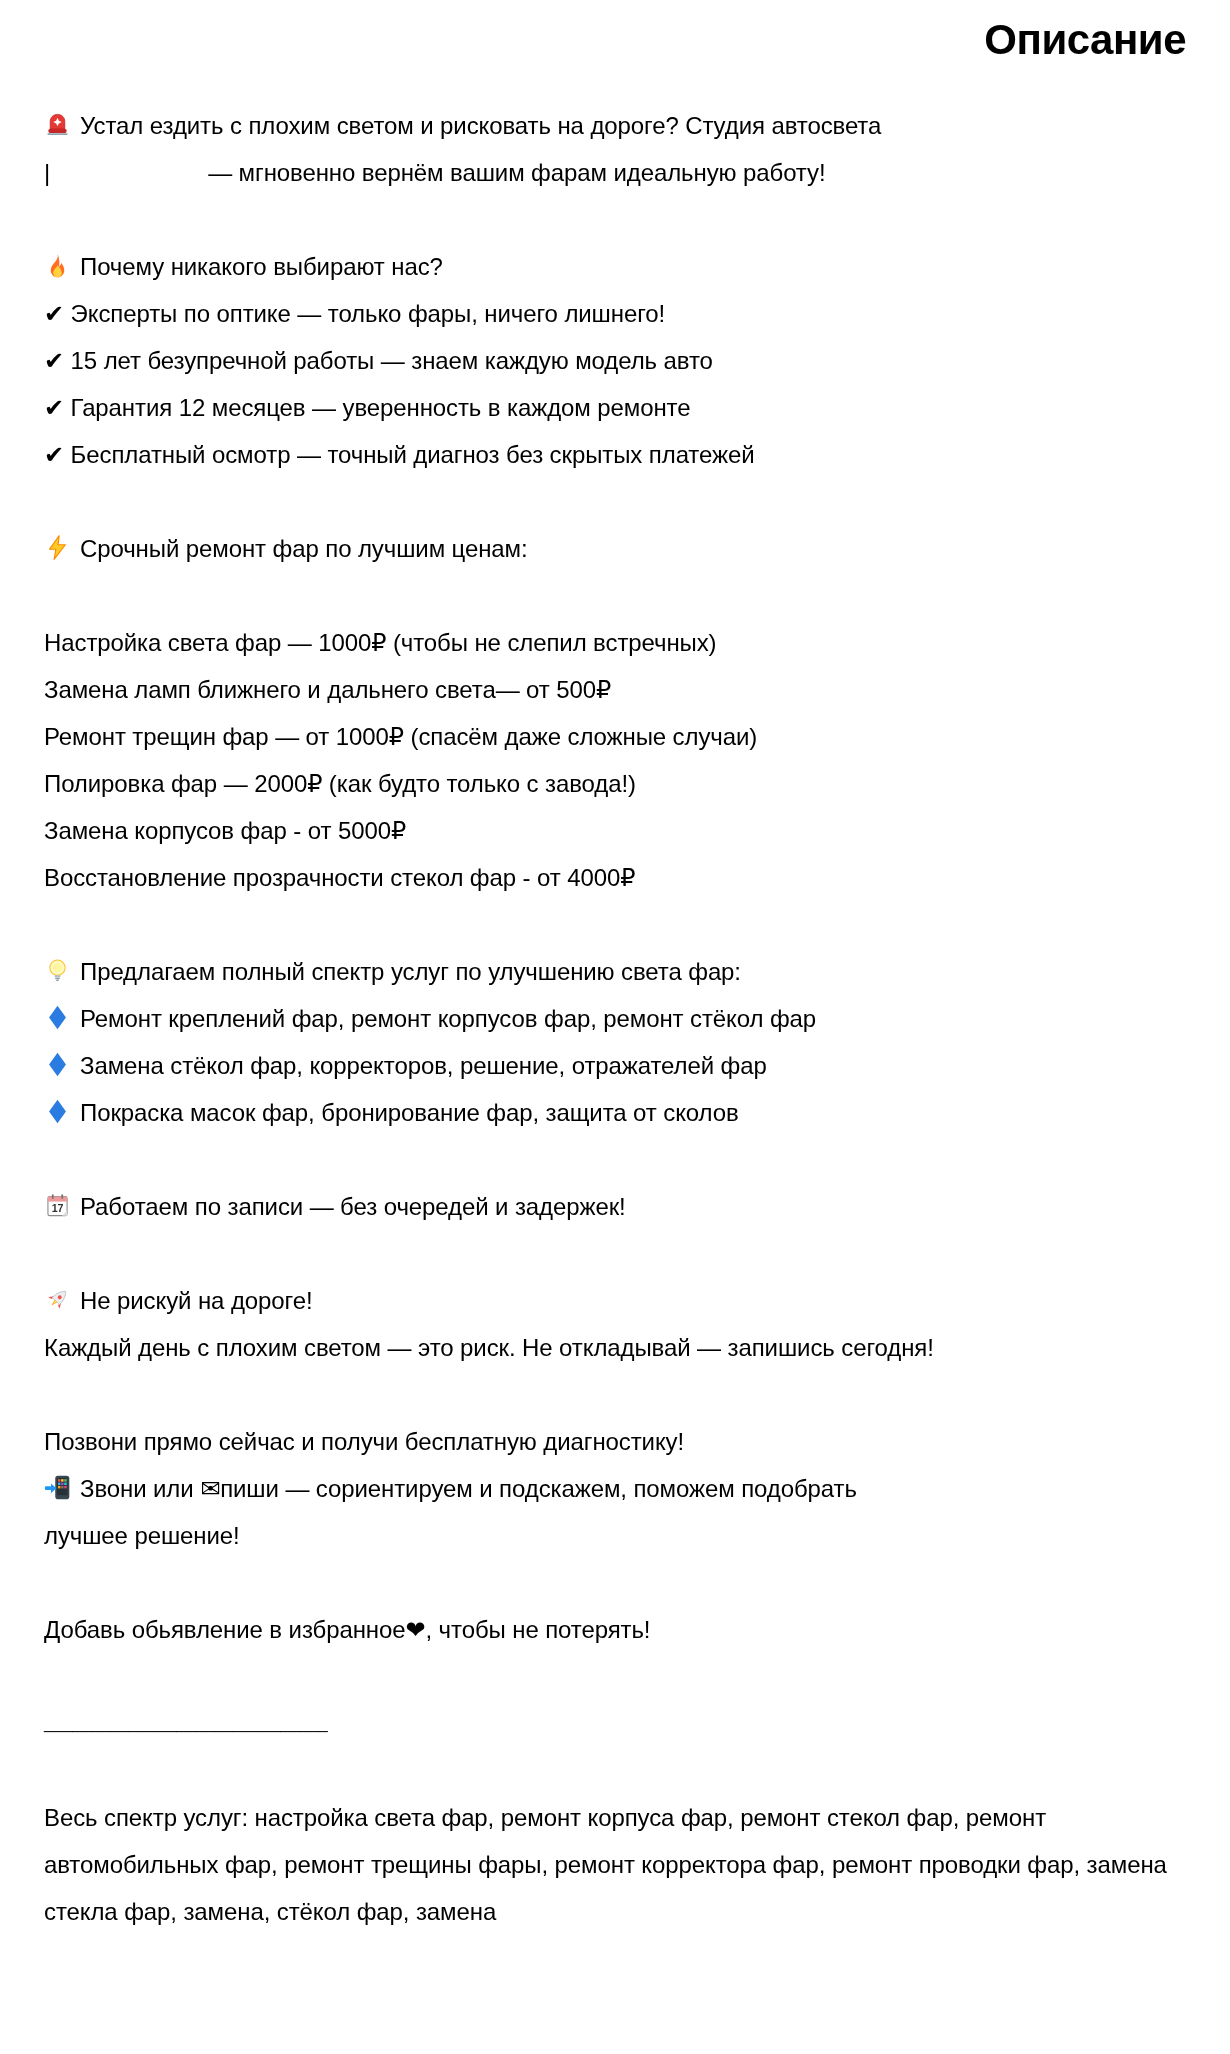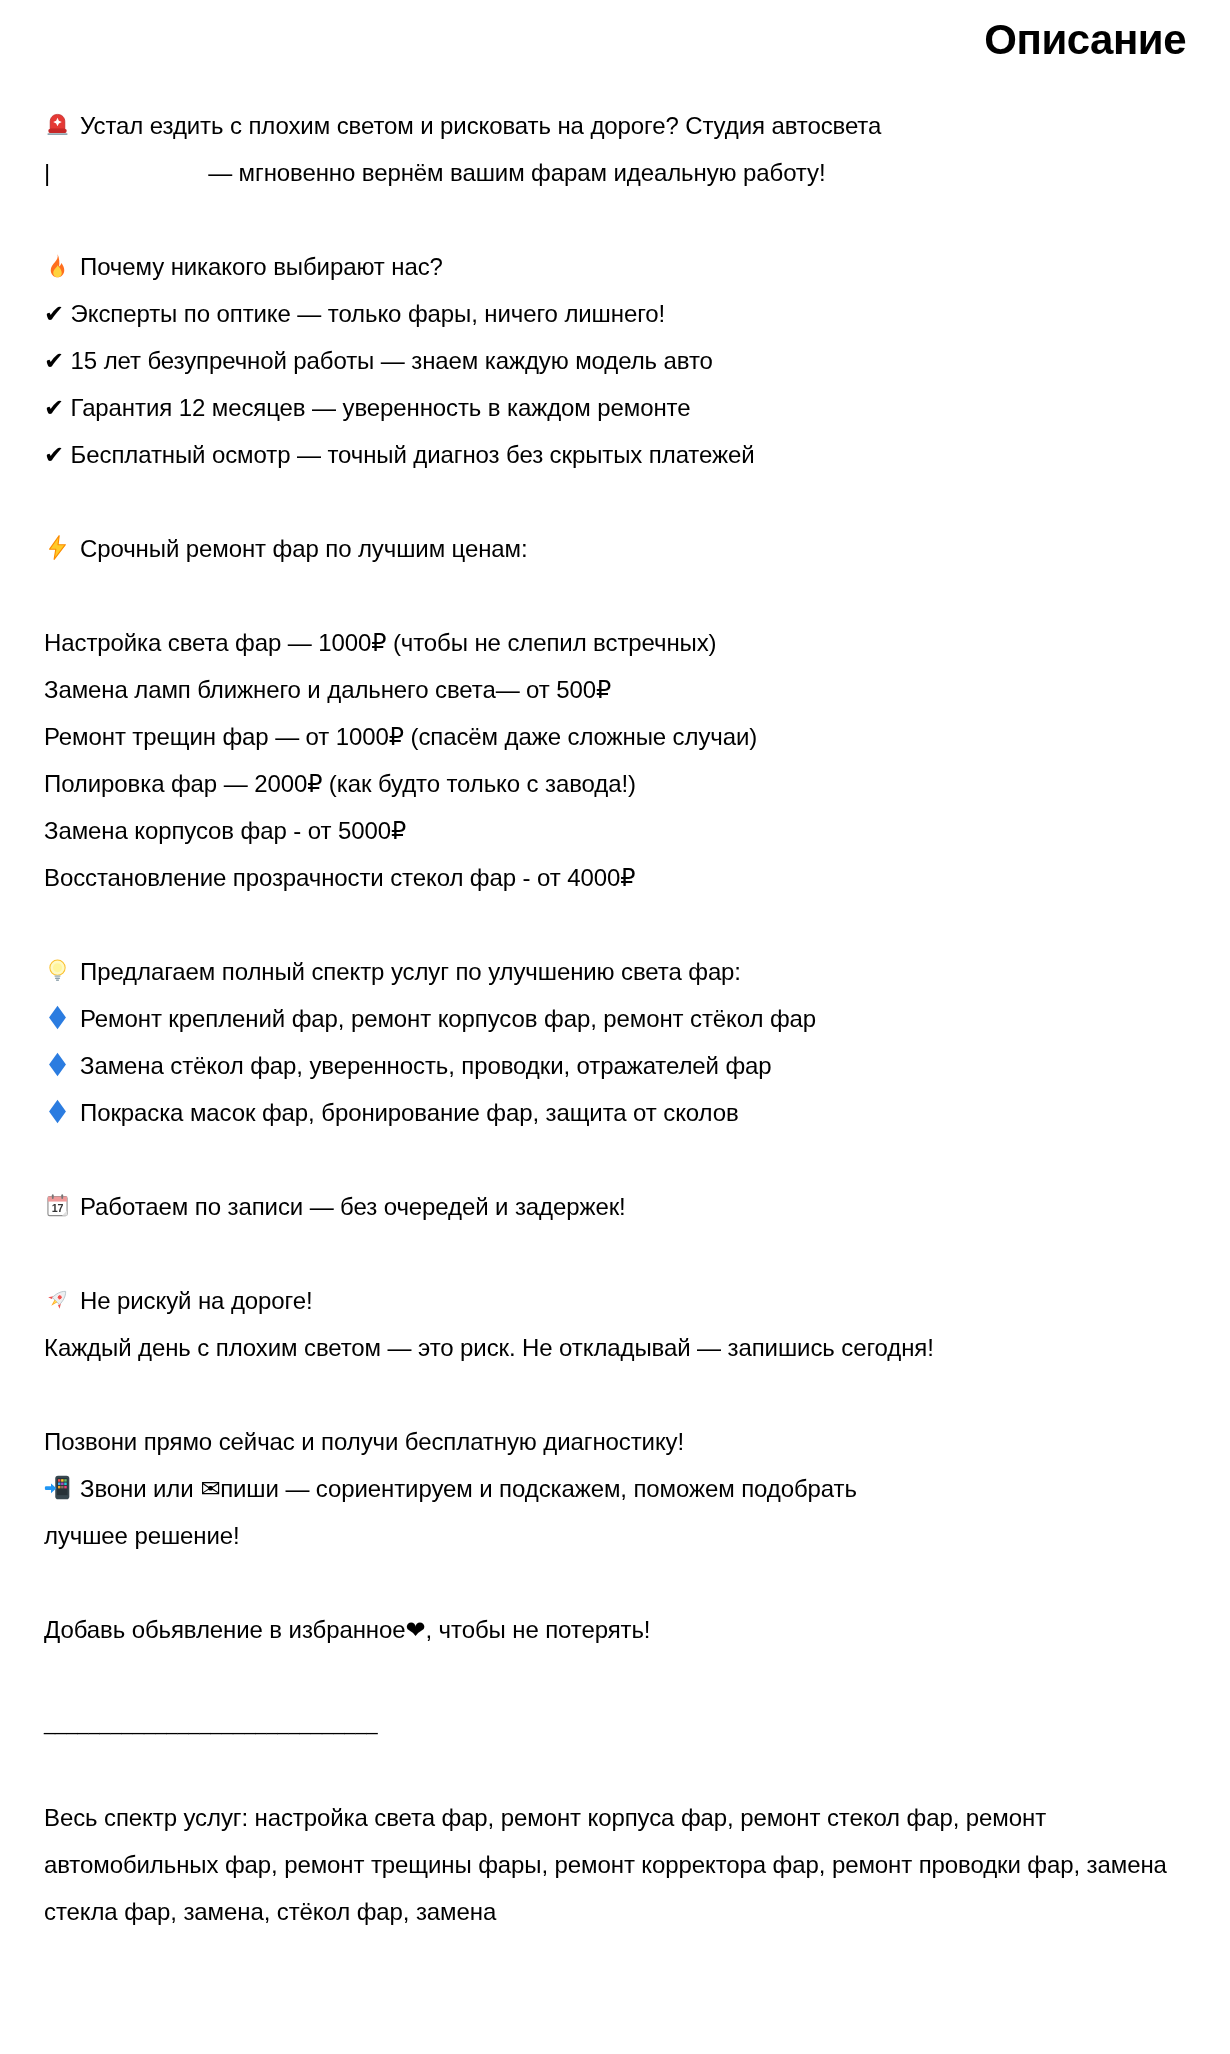--- a/index.html
+++ b/index.html
@@ -12,21 +12,21 @@
   h1{
     font-size:42px;font-weight:700;letter-spacing:-.5px;
     margin:16px 0 38px;
     text-align:right;
   }
   .para{margin:0 0 47px;}
   .line{font-size:24px;line-height:47px;letter-spacing:-.1px;}
   .emoji{display:inline-block;width:27px;height:27px;vertical-align:-4px;margin-right:9px;}
   .emoji svg{display:block;width:100%;height:100%;}
   .cursor-gap{margin-left:158px;}
-  .divider-line{font-size:20px;line-height:47px;letter-spacing:0;margin-top:12px;}
+  .divider-line{font-size:17px;line-height:47px;letter-spacing:0;margin-top:12px;}
   .footer-para{margin-bottom:0;}
 </style>
 </head>
 <body>
 
 <div class="content">
 
   <h1>Описание</h1>
 
   <div class="para">
@@ -84,21 +84,21 @@
       </svg></span><span>Предлагаем полный спектр услуг по улучшению света фар:</span>
     </div>
     <div class="line">
       <span class="emoji"><svg viewBox="0 0 24 24">
             <polygon points="12,1.5 19.5,12 12,22.5 4.5,12" fill="#2b7ce0"></polygon>
           </svg></span><span>Ремонт креплений фар, ремонт корпусов фар, ремонт стёкол фар</span>
     </div>
     <div class="line">
       <span class="emoji"><svg viewBox="0 0 24 24">
             <polygon points="12,1.5 19.5,12 12,22.5 4.5,12" fill="#2b7ce0"></polygon>
-          </svg></span><span>Замена стёкол фар, уверенность, проводки, отражателей фар</span>
+          </svg></span><span>Замена стёкол фар, корректоров, решение, отражателей фар</span>
     </div>
     <div class="line">
       <span class="emoji"><svg viewBox="0 0 24 24">
             <polygon points="12,1.5 19.5,12 12,22.5 4.5,12" fill="#2b7ce0"></polygon>
           </svg></span><span>Покраска масок фар, бронирование фар, защита от сколов</span>
     </div>
   </div>
 
 
   <div class="para">

